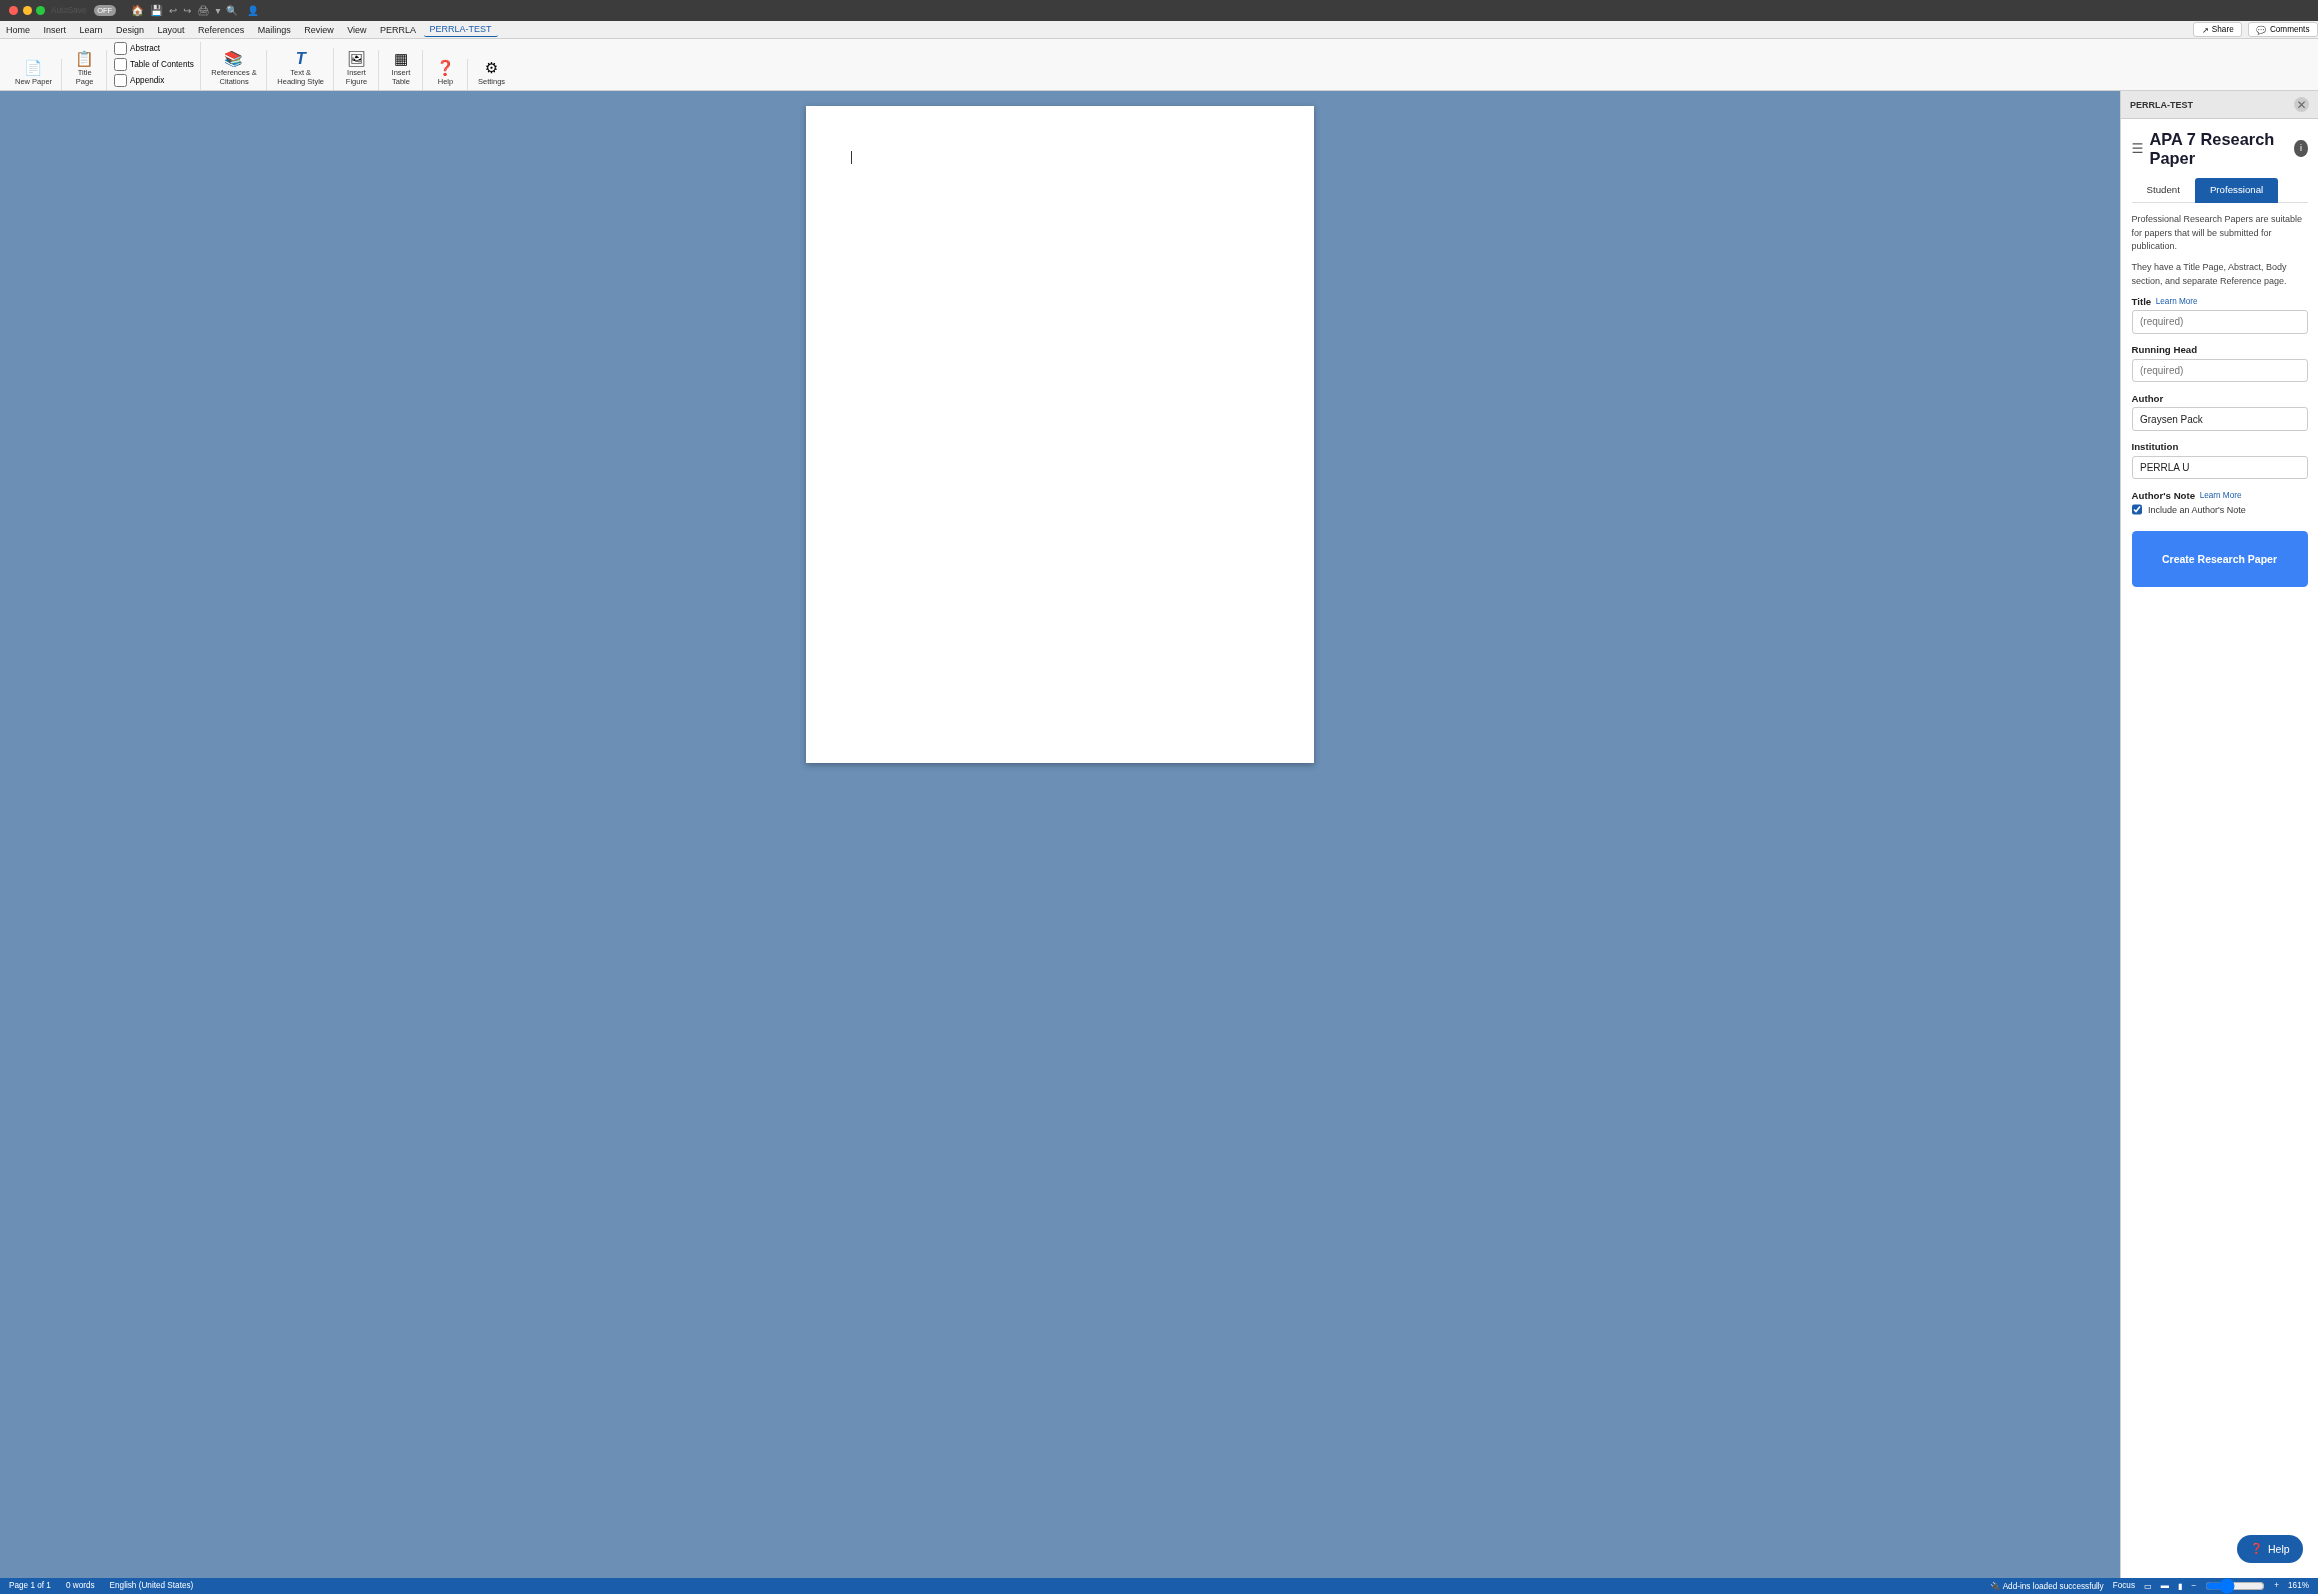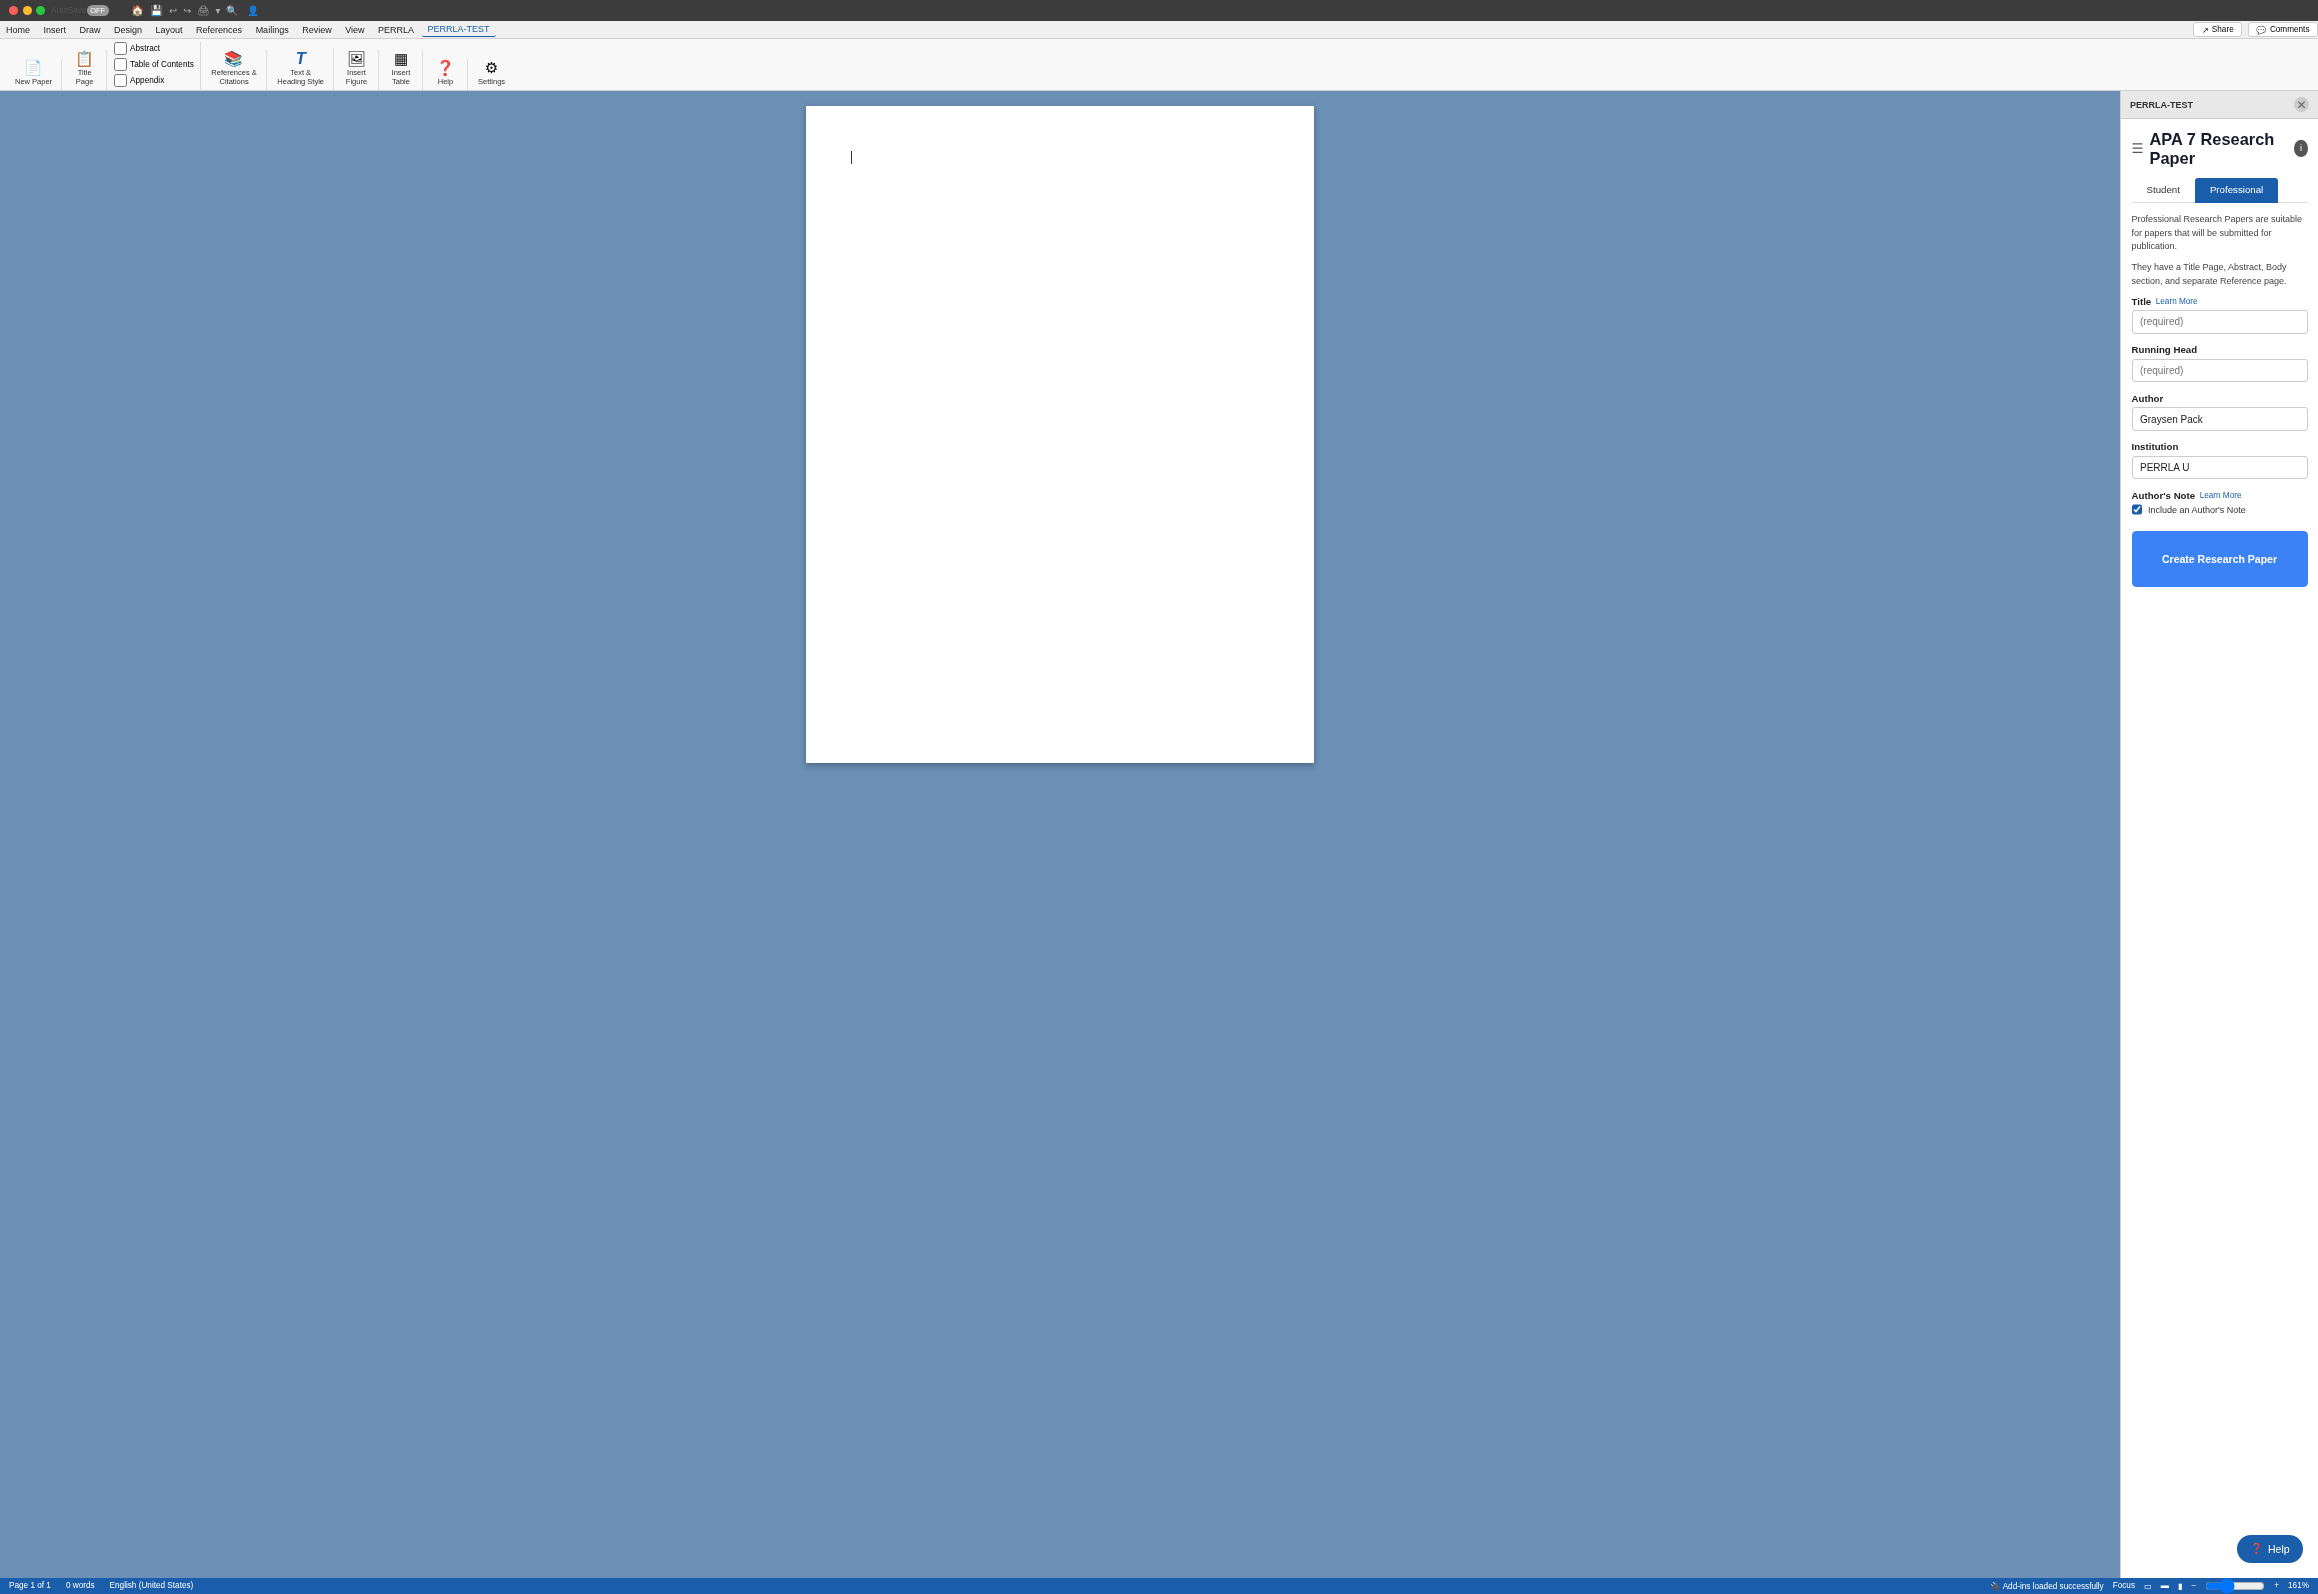--- a/index.html
+++ b/index.html
@@ -35,21 +35,21 @@
       font-size: 9px;
       gap: 1.5px;
     }
     .menu-item {
       padding: 1.5px 6px;
       cursor: pointer;
       border-radius: 2.2px;
       color: #222;
     }
     .menu-item.active { color: #1a5dab; border-bottom: 1.5px solid #1a5dab; }
-    .autosave { display: flex; align-items: center; gap: 0; font-size: 8.2px; color: #555; margin-right: 16px; }
+    .autosave { display: flex; align-items: center; gap: 7px; font-size: 8.2px; color: #555; margin-right: 9px; }
     .toggle-off { background: #999; border-radius: 6px; padding: 0.7px 3.7px; font-size: 7.5px; color: white; }
     .menu-right { margin-left: auto; display: flex; gap: 6px; align-items: center; }
     .menu-btn { padding: 1.5px 7.5px; border: 0.7px solid #ccc; border-radius: 3px; font-size: 8.2px; cursor: pointer; background: white; display: flex; align-items: center; gap: 3px; }
 
     
     .ribbon {
       background: #f8f8f8;
       border-bottom: 0.7px solid #d0d0d0;
       flex-shrink: 0;
       padding: 3px 6px 0;
@@ -252,21 +252,21 @@
   <span style="color:#aaa;font-size:9.7px;">▾</span>
   <div class="title-bar-right">
     <span style="color:#aaa;font-size:9.7px;">🔍</span>
     <span style="color:#aaa;font-size:9.7px;">👤</span>
   </div>
 </div>
 
 <div class="menu-bar">
   <span class="menu-item">Home</span>
   <span class="menu-item">Insert</span>
-  <span class="menu-item">Draw</span>
+  <span class="menu-item">Learn</span>
   <span class="menu-item">Design</span>
   <span class="menu-item">Layout</span>
   <span class="menu-item">References</span>
   <span class="menu-item">Mailings</span>
   <span class="menu-item">Review</span>
   <span class="menu-item">View</span>
   <span class="menu-item">PERRLA</span>
   <span class="menu-item active">PERRLA-TEST</span>
   <div class="menu-right">
     <button class="menu-btn">

